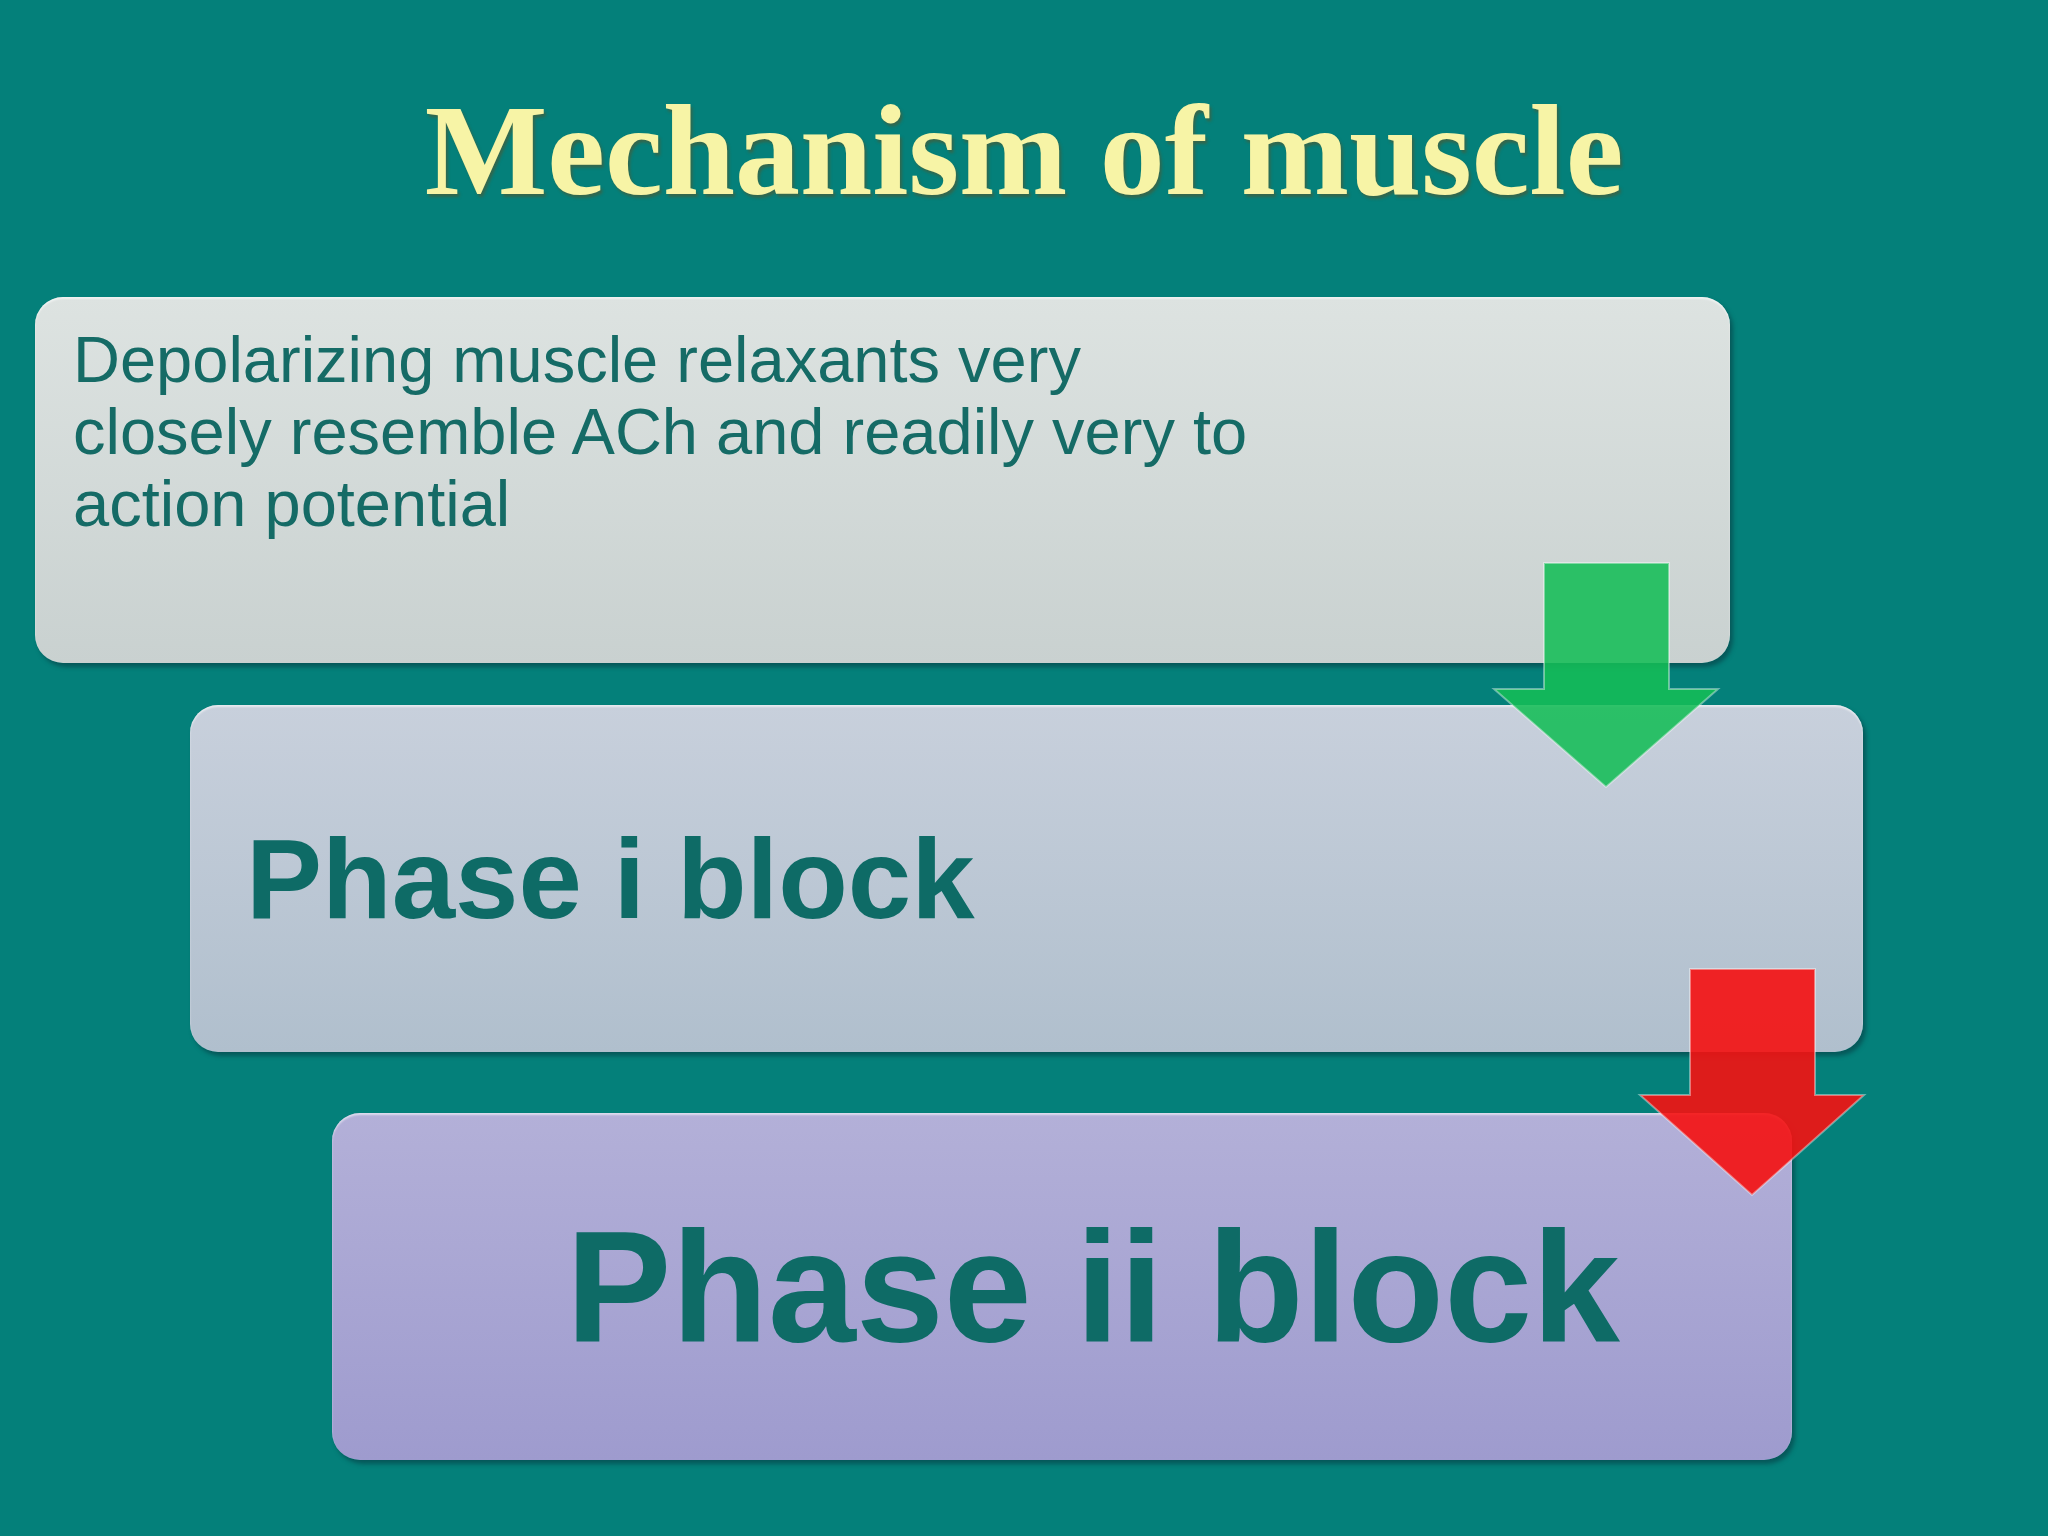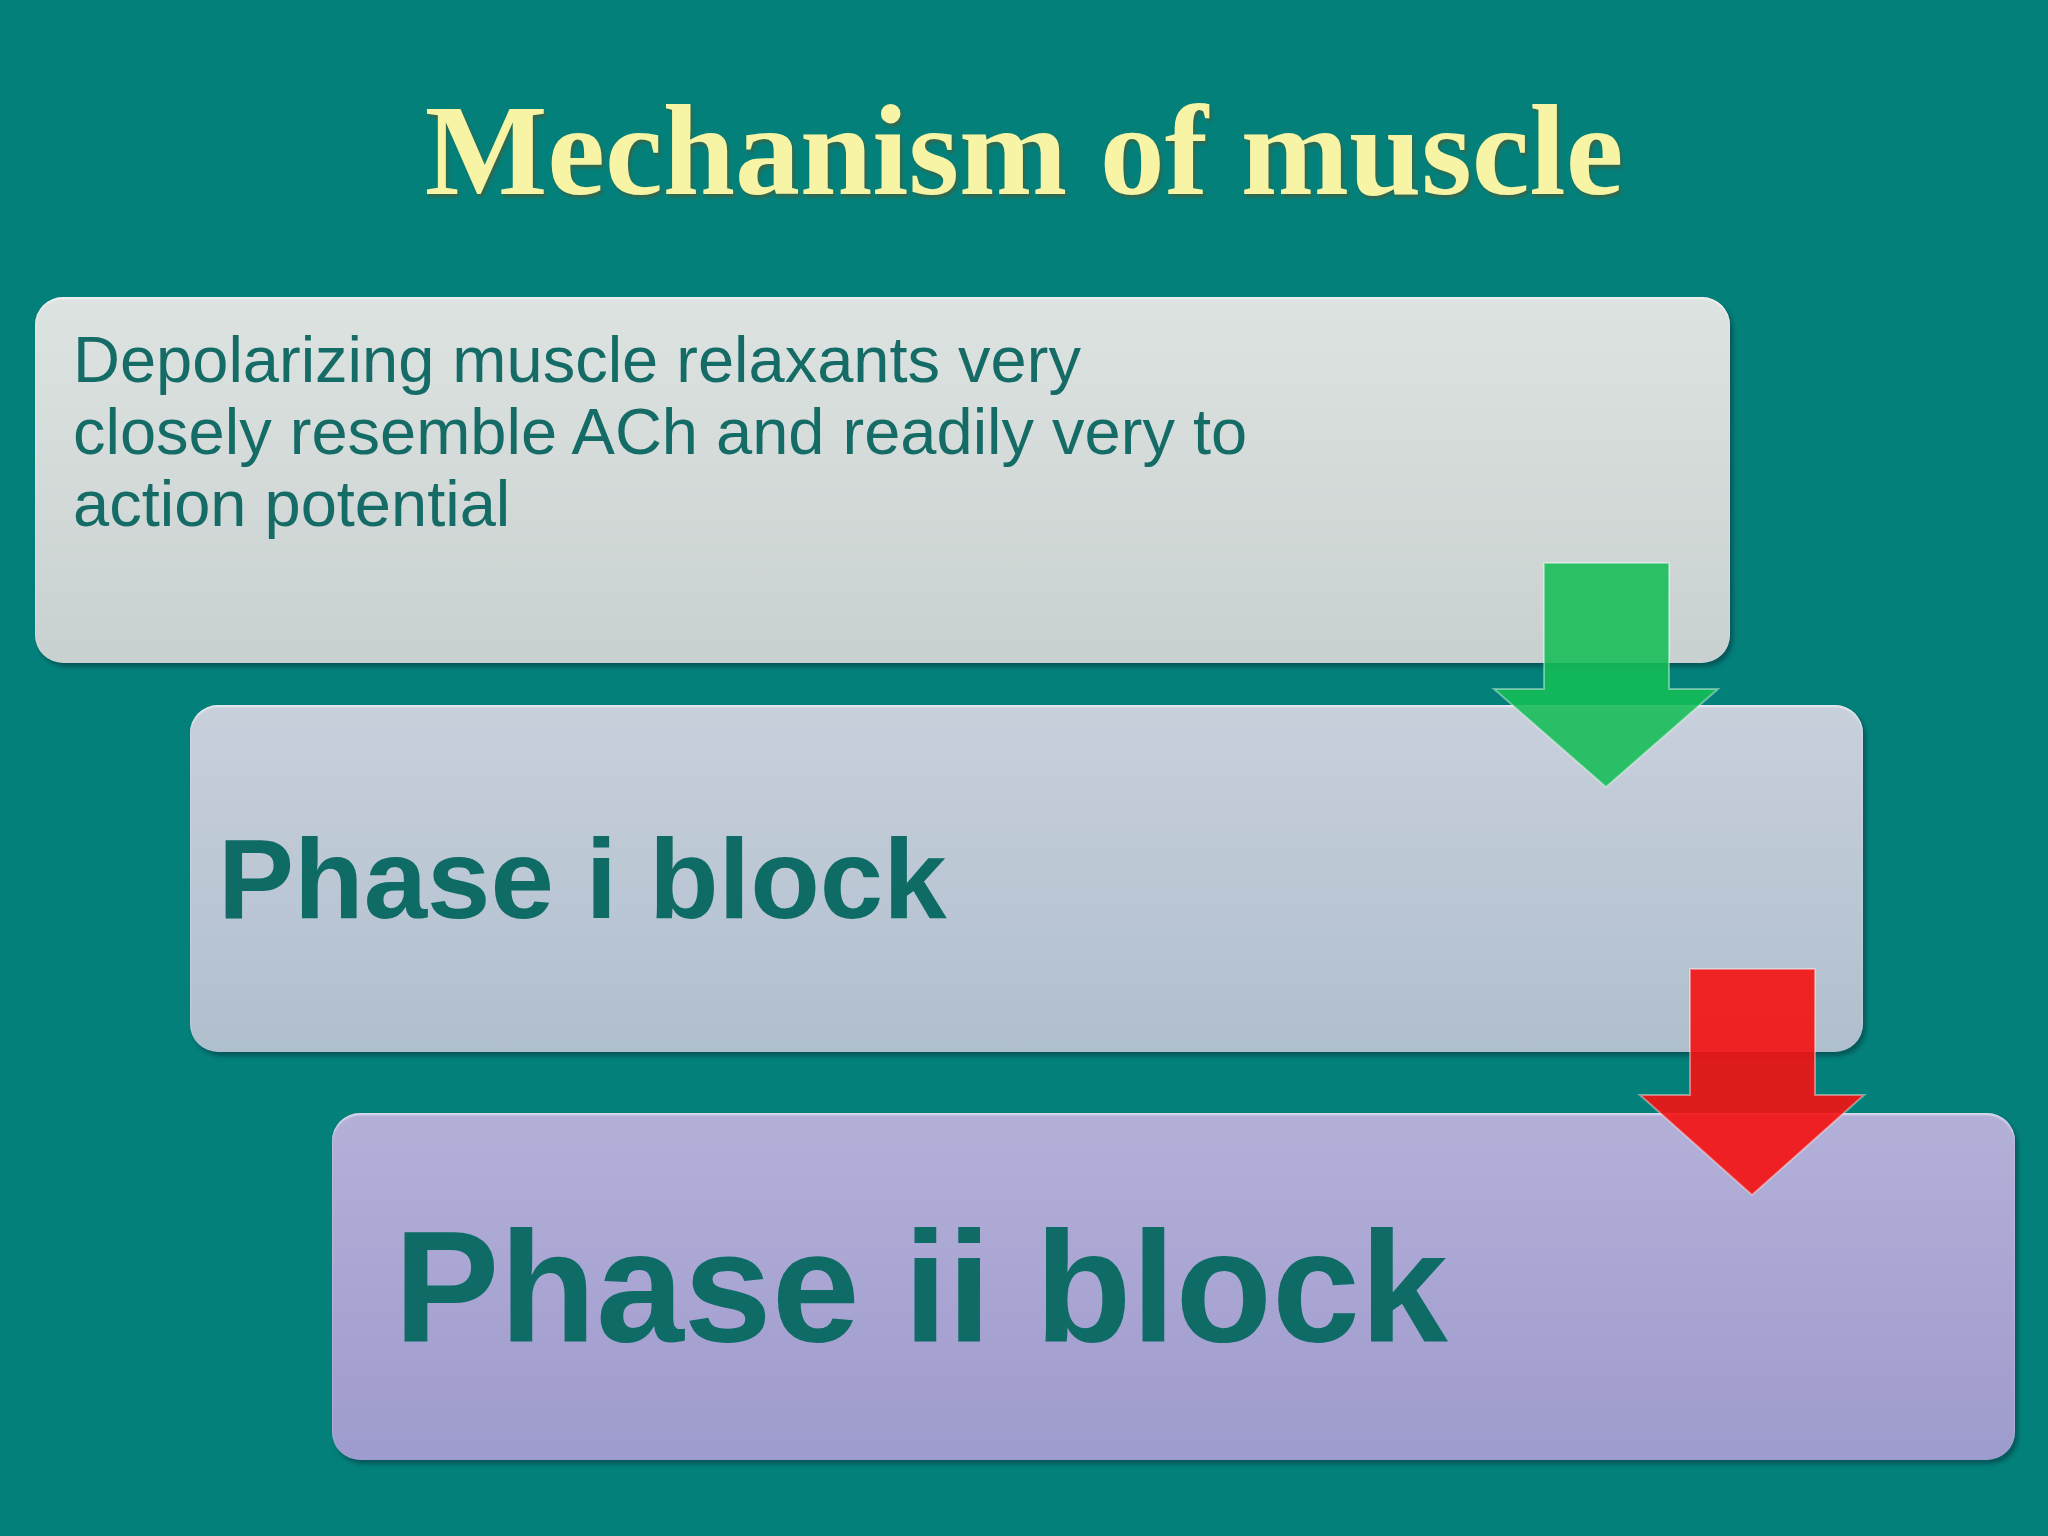--- a/index.html
+++ b/index.html
@@ -55,33 +55,34 @@
   .box-phase1 {
     left: 190px;
     top: 705px;
     width: 1673px;
     height: 347px;
     background: linear-gradient(#c8d0dc, #b0bfcd);
     display: flex;
     align-items: center;
   }
   .box-phase1 .phase-label {
-    padding-left: 28px;
+    padding-left: 56px;
     font-weight: bold;
     font-size: 114px;
     color: #0e6b66;
   }
   .box-phase2 {
     left: 332px;
     top: 1113px;
-    width: 1683px;
+    width: 1460px;
     height: 347px;
     background: linear-gradient(#b3b0d8, #9e9bce);
     display: flex;
     align-items: center;
+    justify-content: center;
   }
   .box-phase2 .phase-label {
     padding-left: 62px;
     font-weight: bold;
     font-size: 158px;
     color: #0e6b66;
   }
   .arrow {
     position: absolute;
     overflow: visible;

